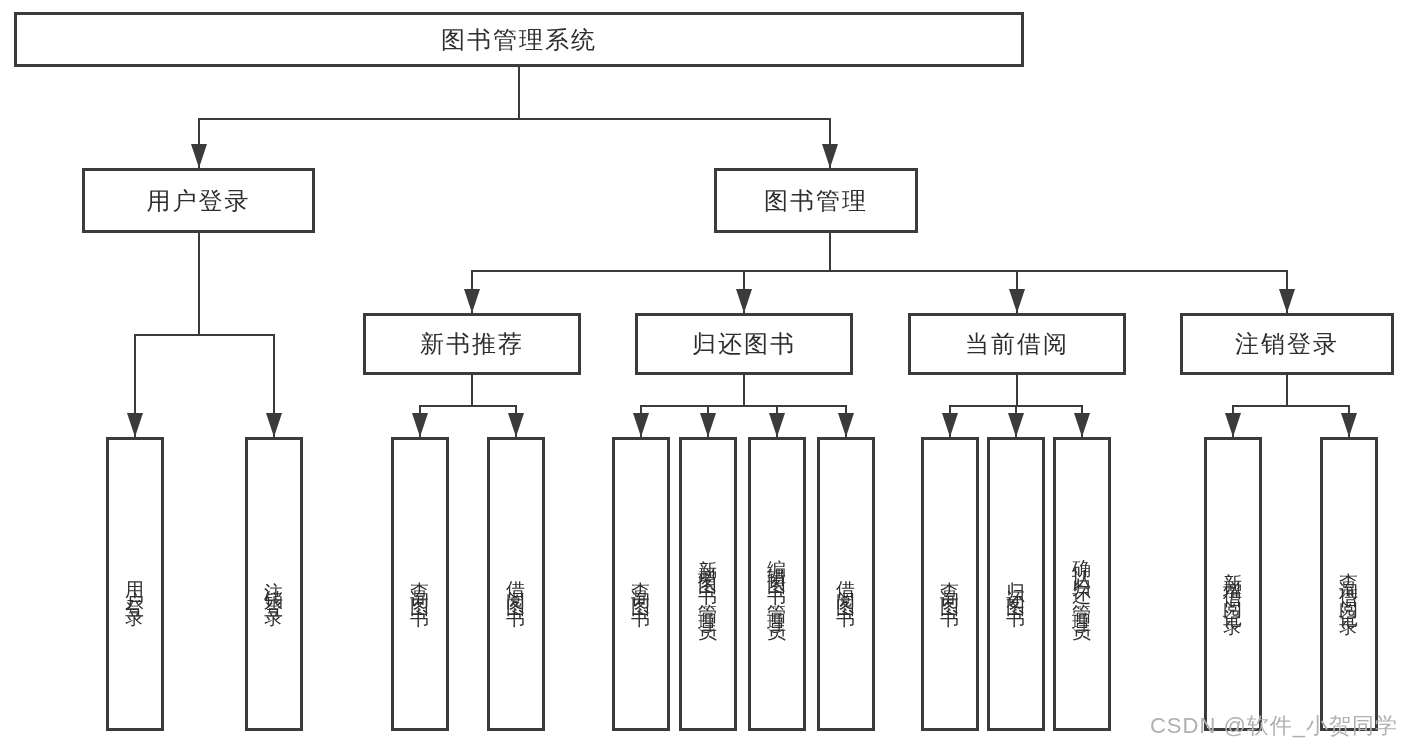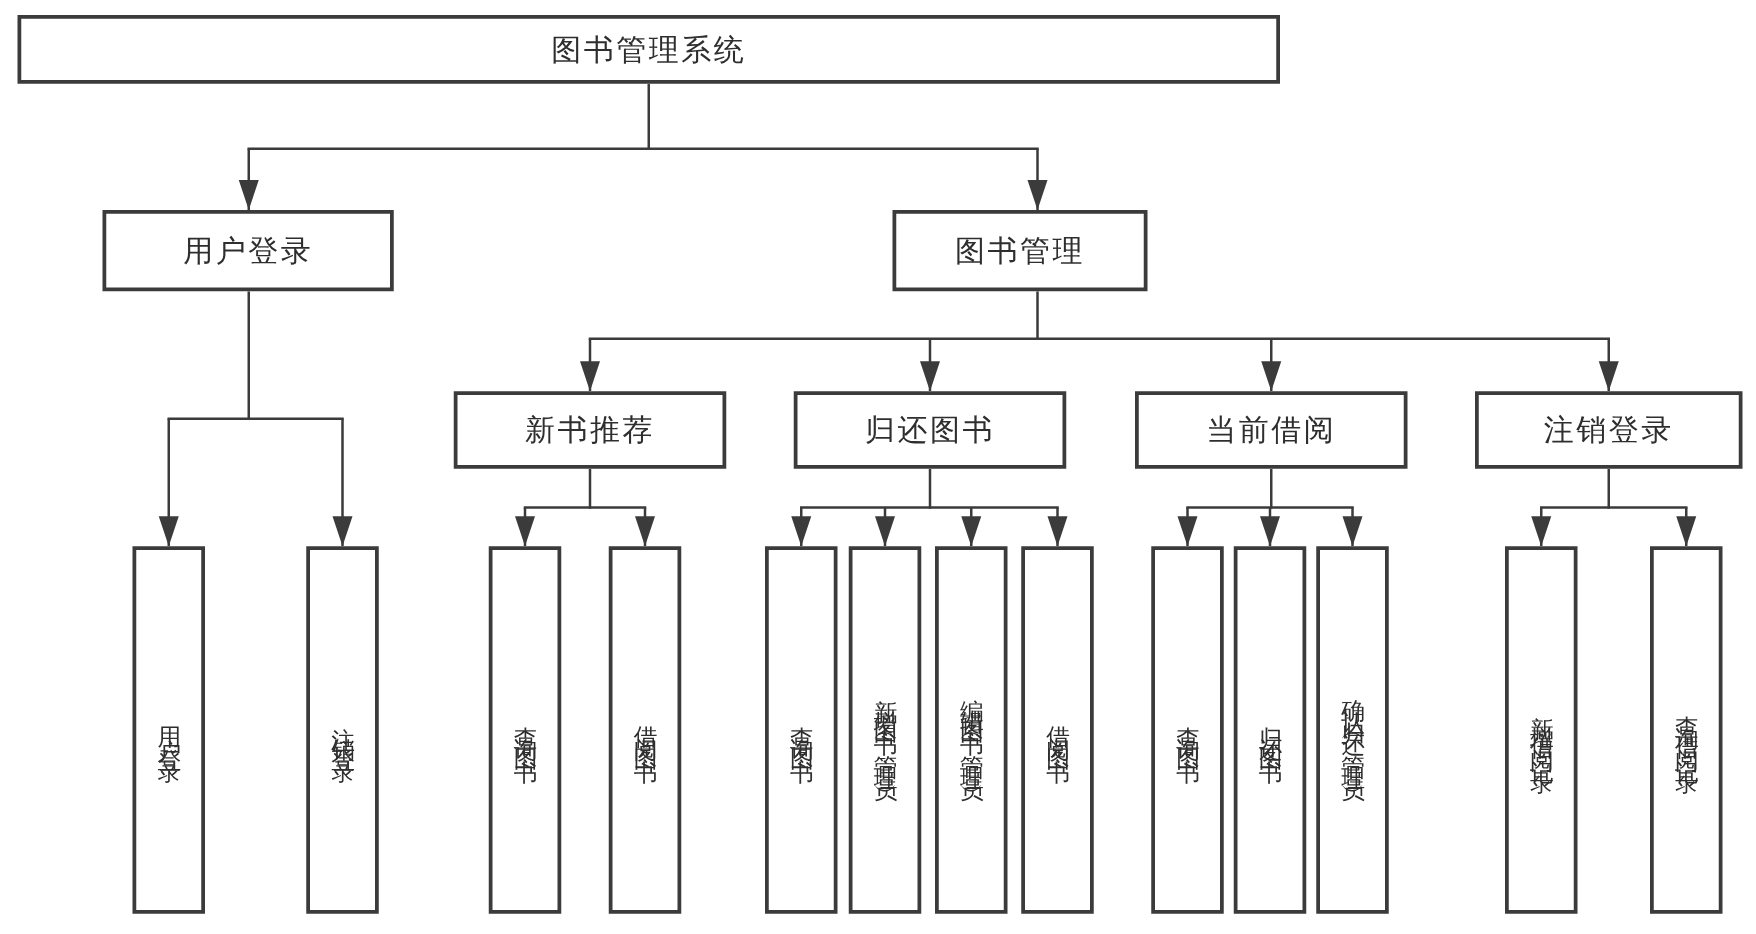--- a/index.html
+++ b/index.html
@@ -186,14 +186,15 @@
     <span>确认归还（管理员）</span>
   </div>
 
   <div class="box v" style="left:1204px; top:437px; width:58px; height:294px;">
     <span>新增借阅记录</span>
   </div>
   <div class="box v" style="left:1320px; top:437px; width:58px; height:294px;">
     <span>查询借阅记录</span>
   </div>
 
+  <div id="watermark">CSDN @软件_小贺同学</div>
 
 </div>
 
 </body></html>

